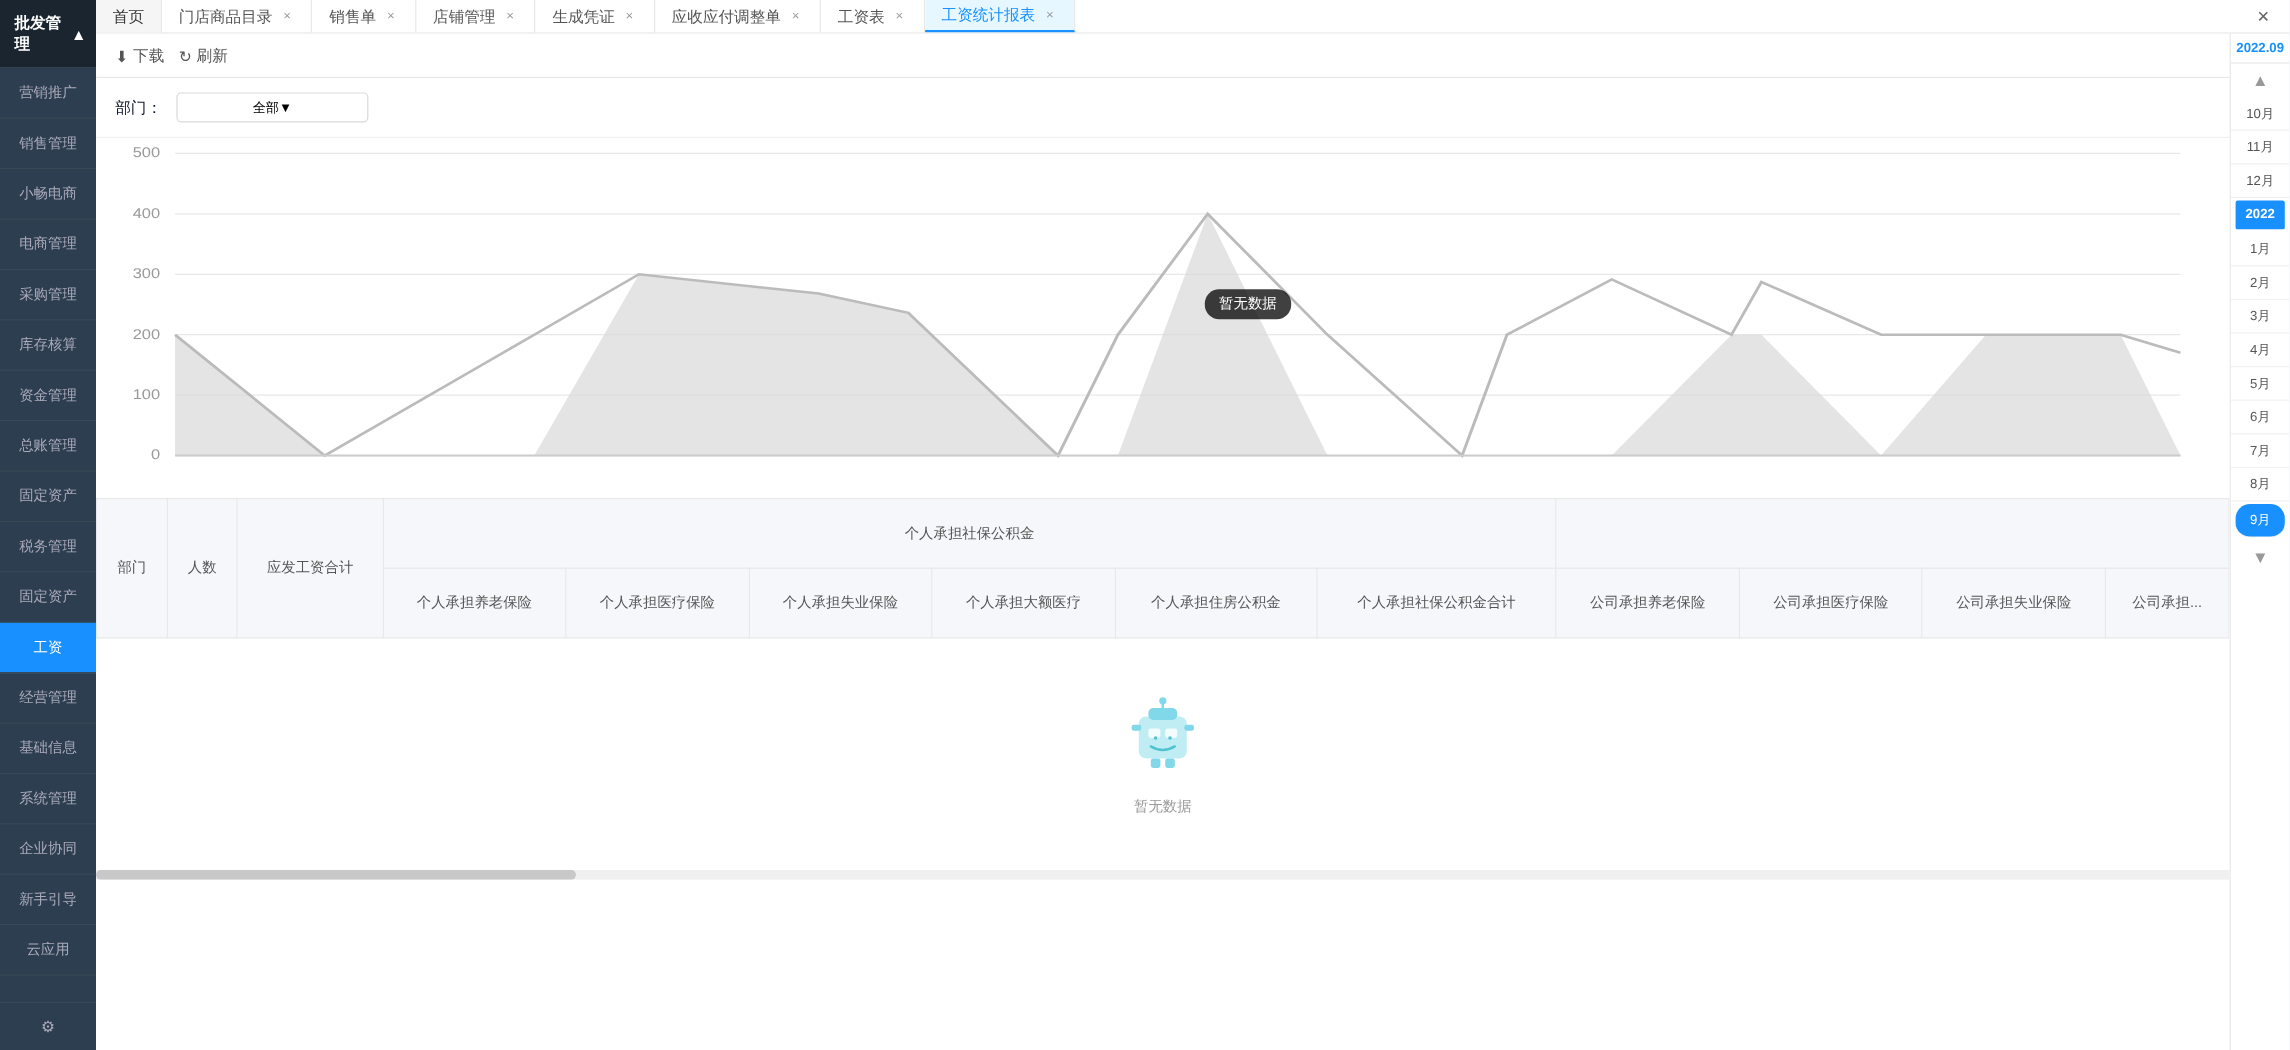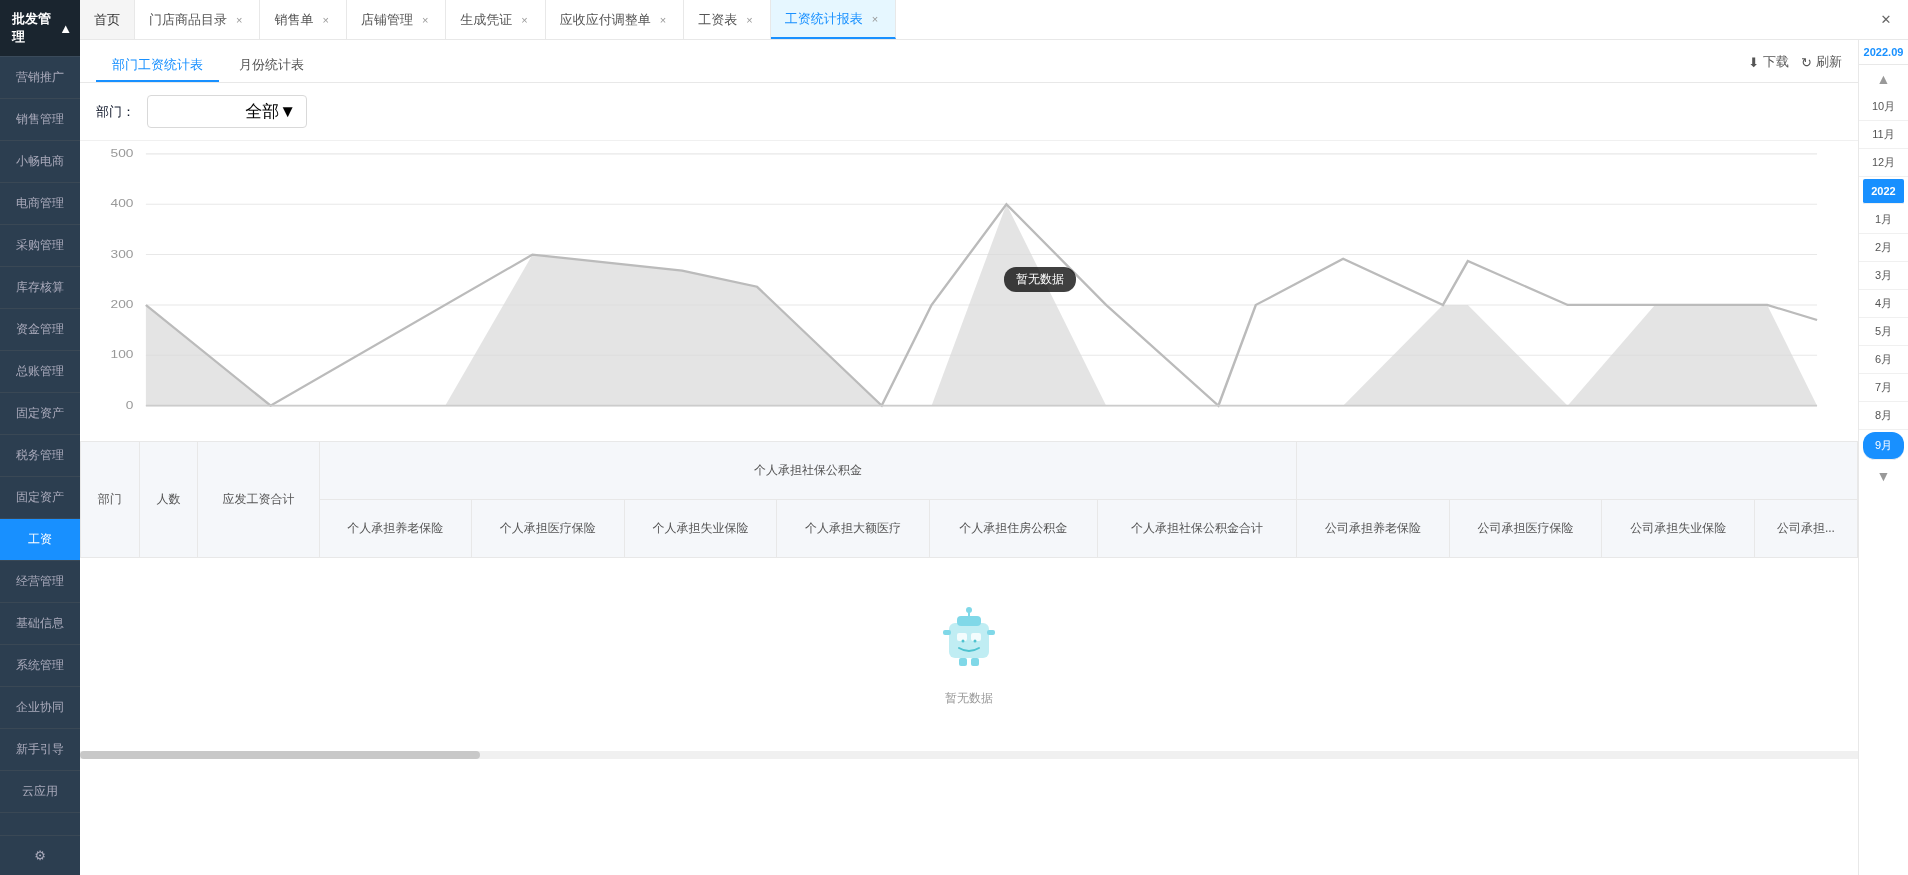--- a/index.html
+++ b/index.html
@@ -55,21 +55,21 @@
       height: 100%;
       overflow: hidden;
     }
 
     
     .tab-bar {
       display: flex;
       background: #fff;
       border-bottom: 1px solid #e8e8e8;
       align-items: center;
-      height: 40px;
+      height: 28px;
       flex-shrink: 0;
       overflow: hidden;
     }
     .tab-item {
       display: flex;
       align-items: center;
       padding: 0 14px;
       height: 100%;
       font-size: 13px;
       cursor: pointer;
@@ -150,25 +150,25 @@
       gap: 12px;
       border-bottom: 1px solid #f0f0f0;
     }
     .filter-label { color: #0f172a; font-size: 13px; }
     .filter-select {
       display: flex;
       align-items: center;
       border: 1px solid #d9d9d9;
       border-radius: 4px;
       padding: 4px 10px;
-      font-size: 17px;
+      font-size: 11px;
       cursor: pointer;
       min-width: 160px;
       background: #fff;
-      justify-content: flex-end;
+      justify-content: center;
     }
 
     
     .chart-area {
       padding: 0 16px;
       background: #fff;
       flex-shrink: 0;
       position: relative;
     }
 
@@ -344,28 +344,20 @@
       </div>
     <div class="tab-bar-end">
       <div class="tab-bar-close-btn">✕</div>
     </div>
   </div>
 
   <div class="content">
     <div class="page-content">
 
       <div class="sub-tab-bar">
-        <div class="sub-tabs">
-          <div class="sub-tab active">
-            <span>部门工资统计表</span>
-          </div>
-          <div class="sub-tab">
-            <span>月份统计表</span>
-          </div>
-        </div>
         <div class="sub-tab-actions">
           <div class="action-btn">
             <span>⬇</span>
             <span>下载</span>
           </div>
           <div class="action-btn">
             <span>↻</span>
             <span>刷新</span>
           </div>
         </div>

